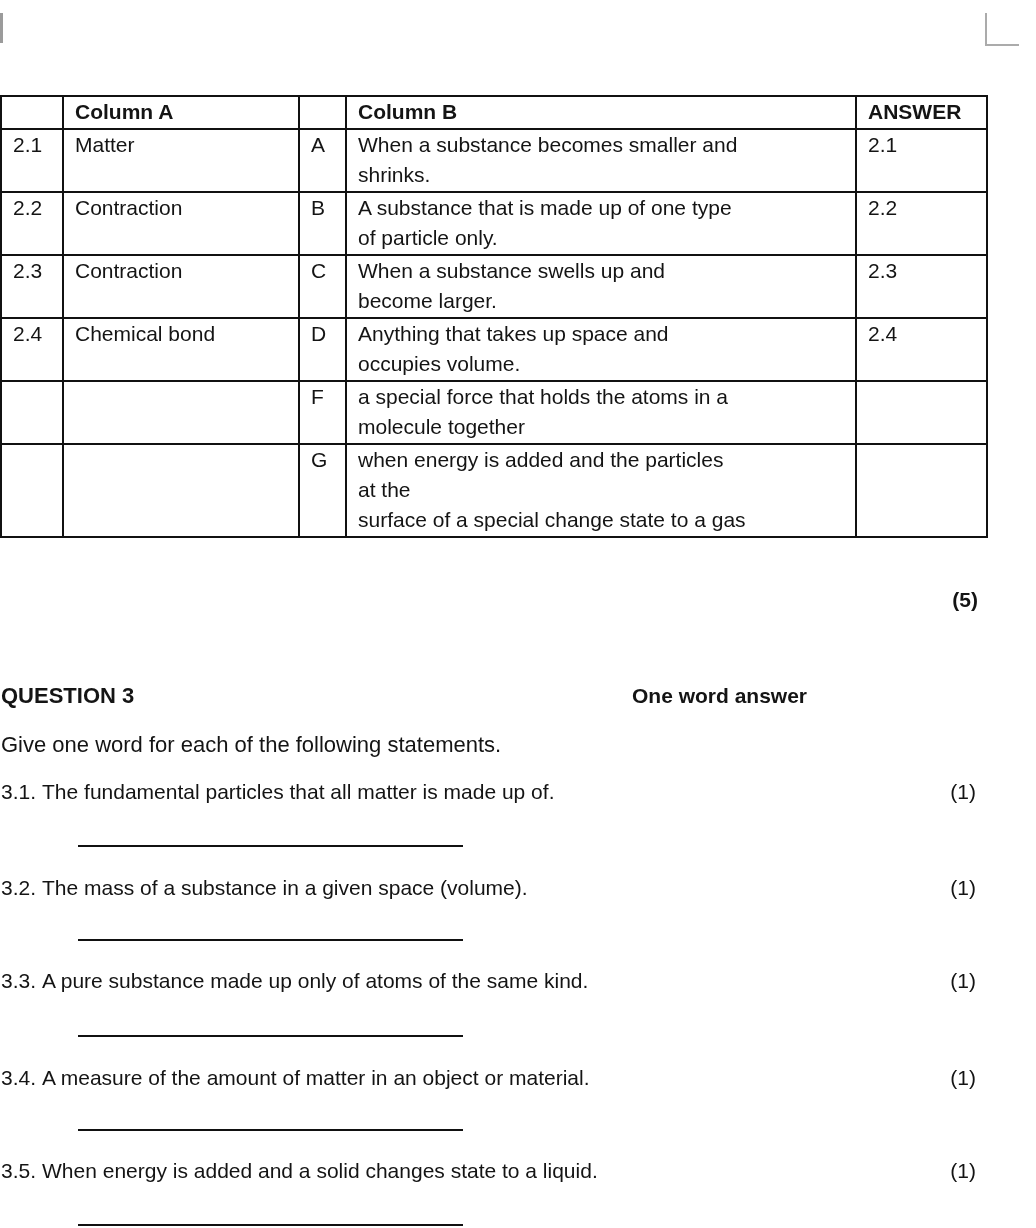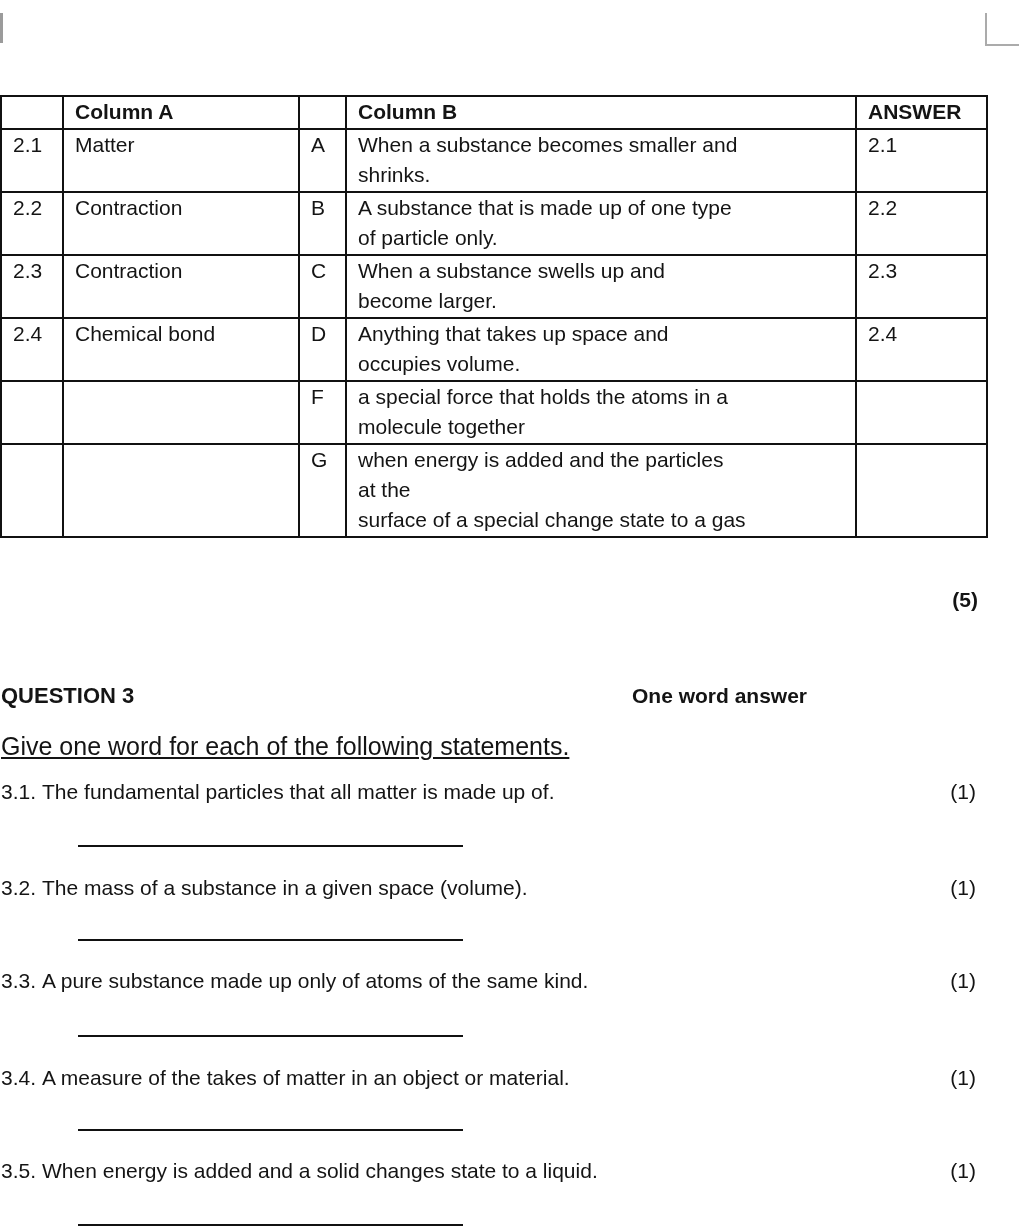--- a/index.html
+++ b/index.html
@@ -32,21 +32,21 @@
   .cell-letter{text-align:center;padding-left:2px;padding-right:2px;}
   .cell-desc{white-space:pre-line;}
 
   .total-mark{
     position:absolute;top:588px;left:0;width:978px;text-align:right;
     font-size:21px;font-weight:600;
   }
 
   .q3-heading{position:absolute;left:1px;top:683px;font-size:22px;font-weight:600;}
   .q3-type{position:absolute;left:632px;top:684px;font-size:21px;font-weight:600;}
-  .q3-instruction{position:absolute;left:1px;top:732px;font-size:25px;text-decoration:underline;}
+  .q3-instruction{position:absolute;left:1px;top:732px;font-size:22px;}
 
   .q-item{position:absolute;left:1px;right:0;font-size:21px;}
   .q-label{margin-right:6px;}
   .q-mark{position:absolute;right:60px;top:0;}
   .answer-line{position:absolute;left:78px;width:385px;height:2px;background:#111111;}
 </style>
 </head>
 <body>
 
 <div class="tick-left"></div>
@@ -139,21 +139,21 @@
 </div>
 <div class="answer-line" style="top:939px"></div>
 
 <div class="q-item" style="top:969px">
   <span class="q-label">3.3.</span><span class="q-text">A pure substance made up only of atoms of the same kind.</span>
   <span class="q-mark">(1)</span>
 </div>
 <div class="answer-line" style="top:1035px"></div>
 
 <div class="q-item" style="top:1066px">
-  <span class="q-label">3.4.</span><span class="q-text">A measure of the takes of matter in an object or material.</span>
+  <span class="q-label">3.4.</span><span class="q-text">A measure of the amount of matter in an object or material.</span>
   <span class="q-mark">(1)</span>
 </div>
 <div class="answer-line" style="top:1129px"></div>
 
 <div class="q-item" style="top:1159px">
   <span class="q-label">3.5.</span><span class="q-text">When energy is added and a solid changes state to a liquid.</span>
   <span class="q-mark">(1)</span>
 </div>
 <div class="answer-line" style="top:1224px"></div>
 

